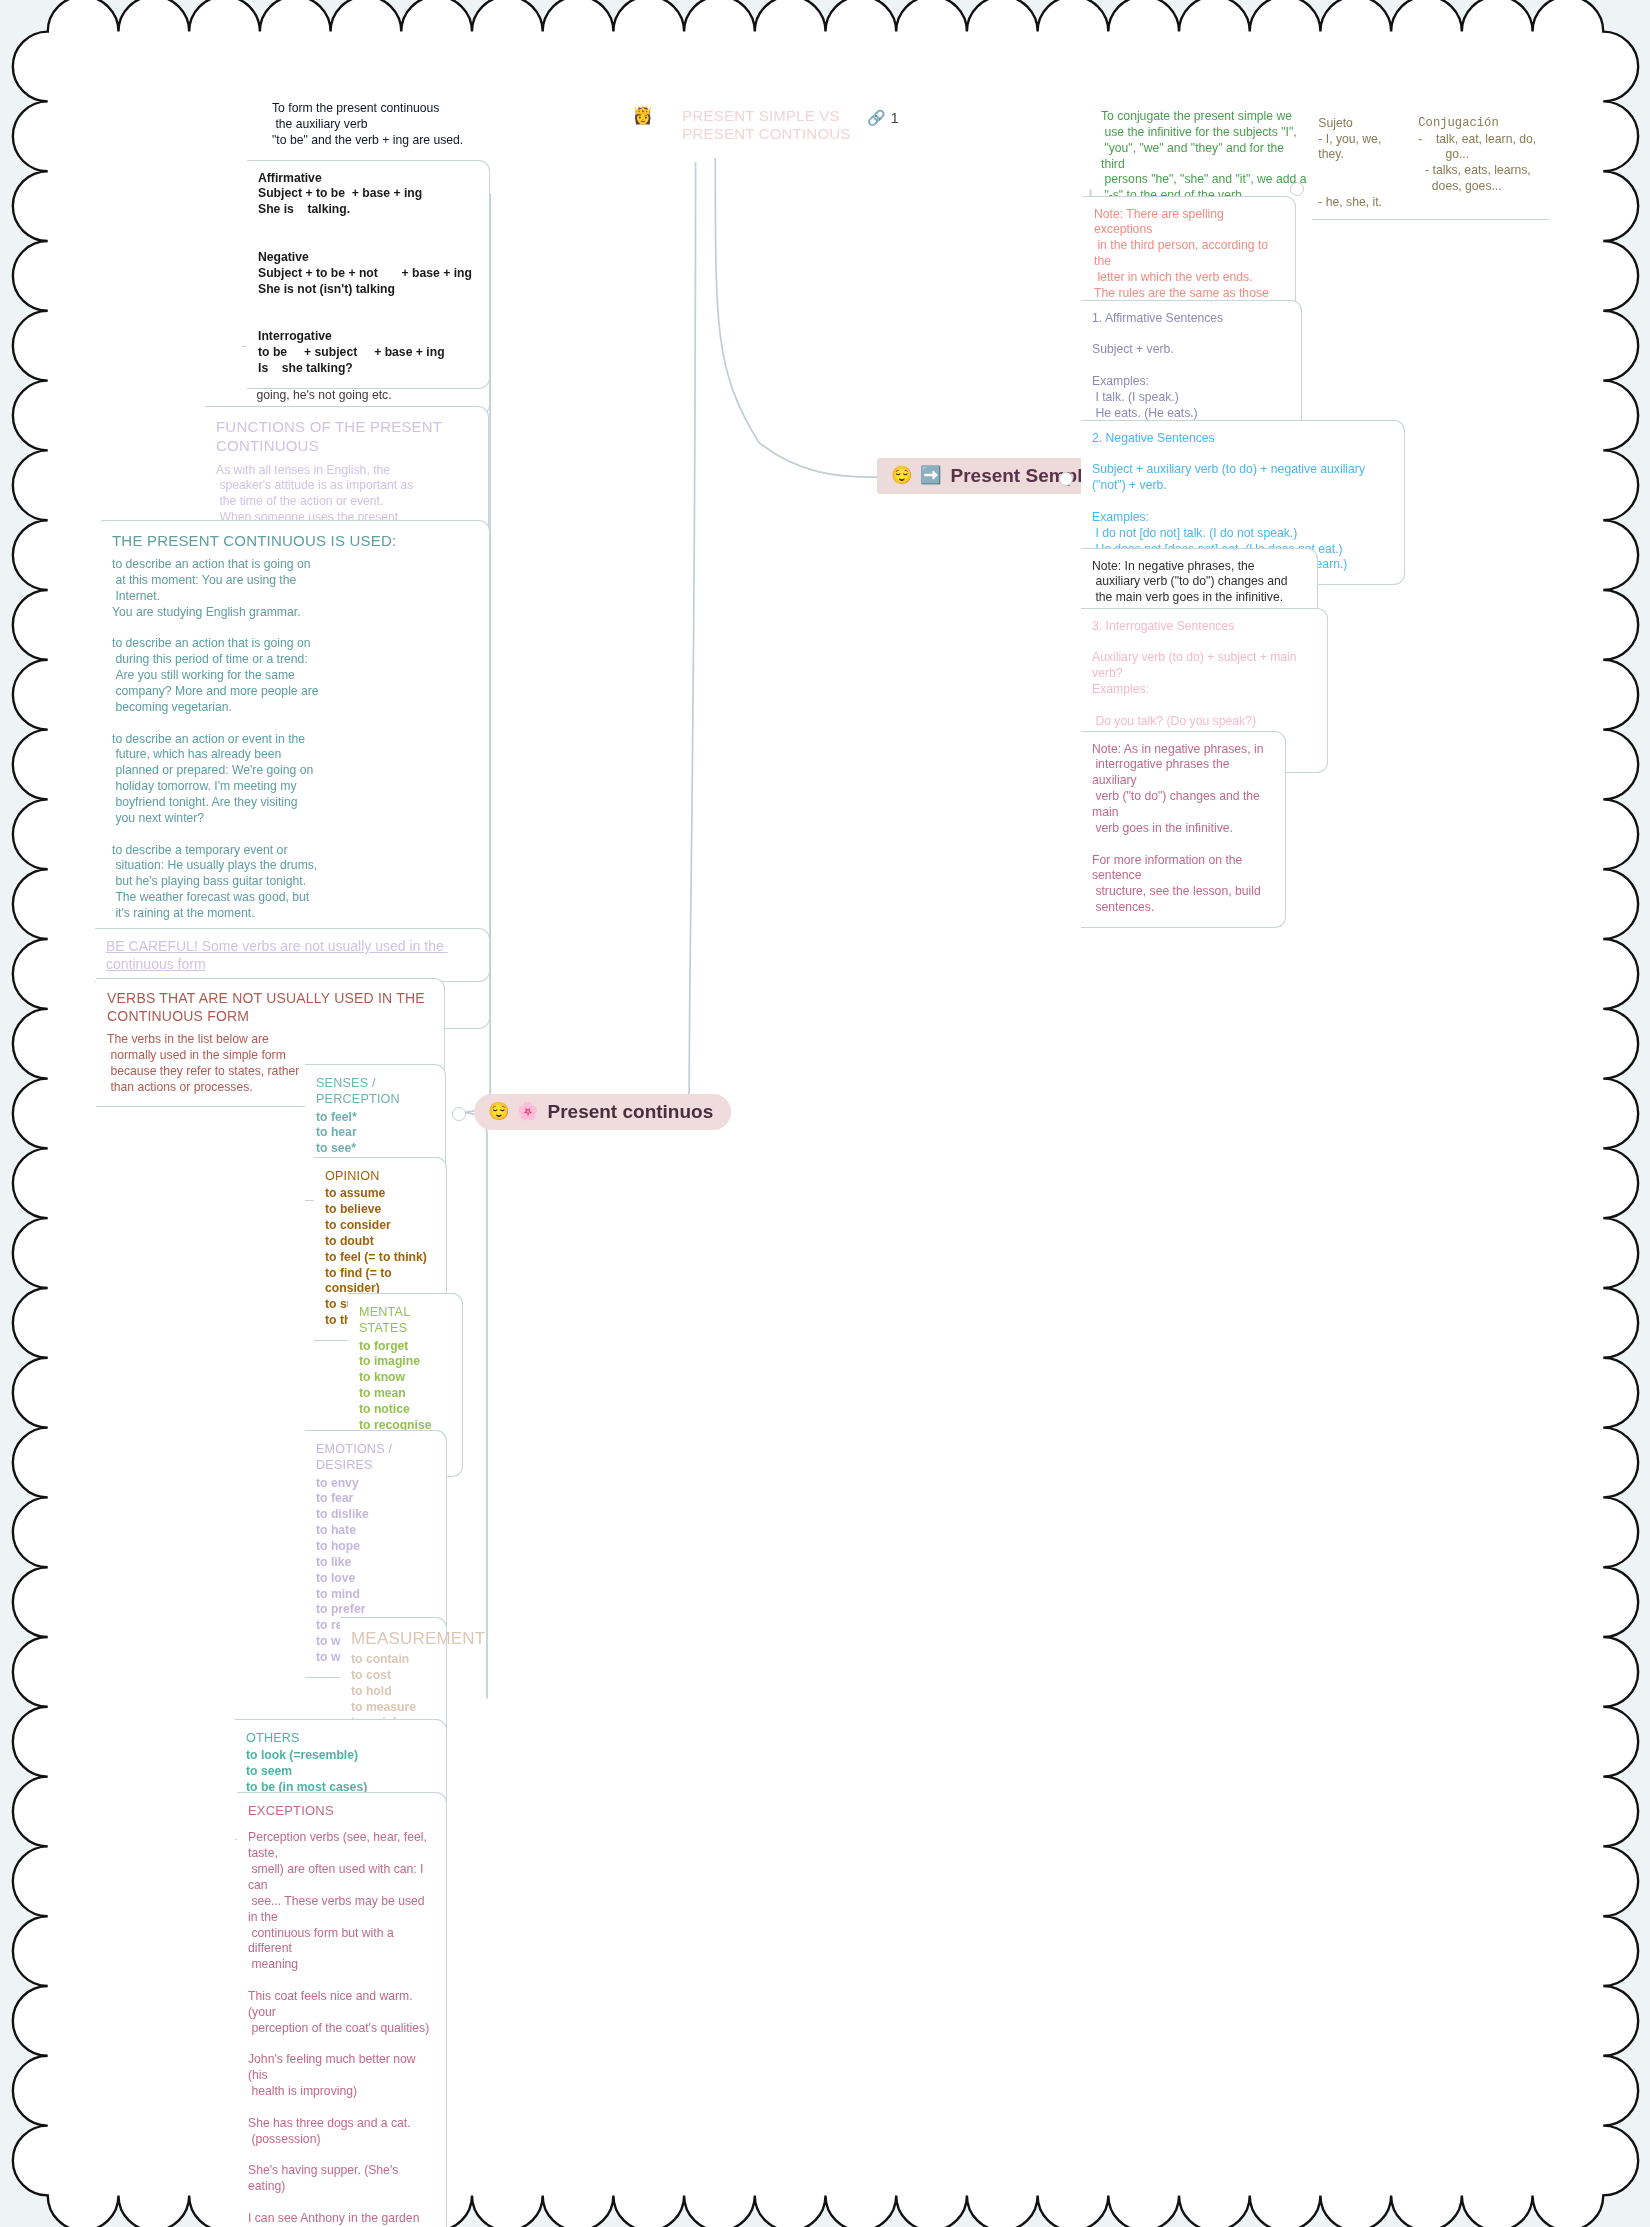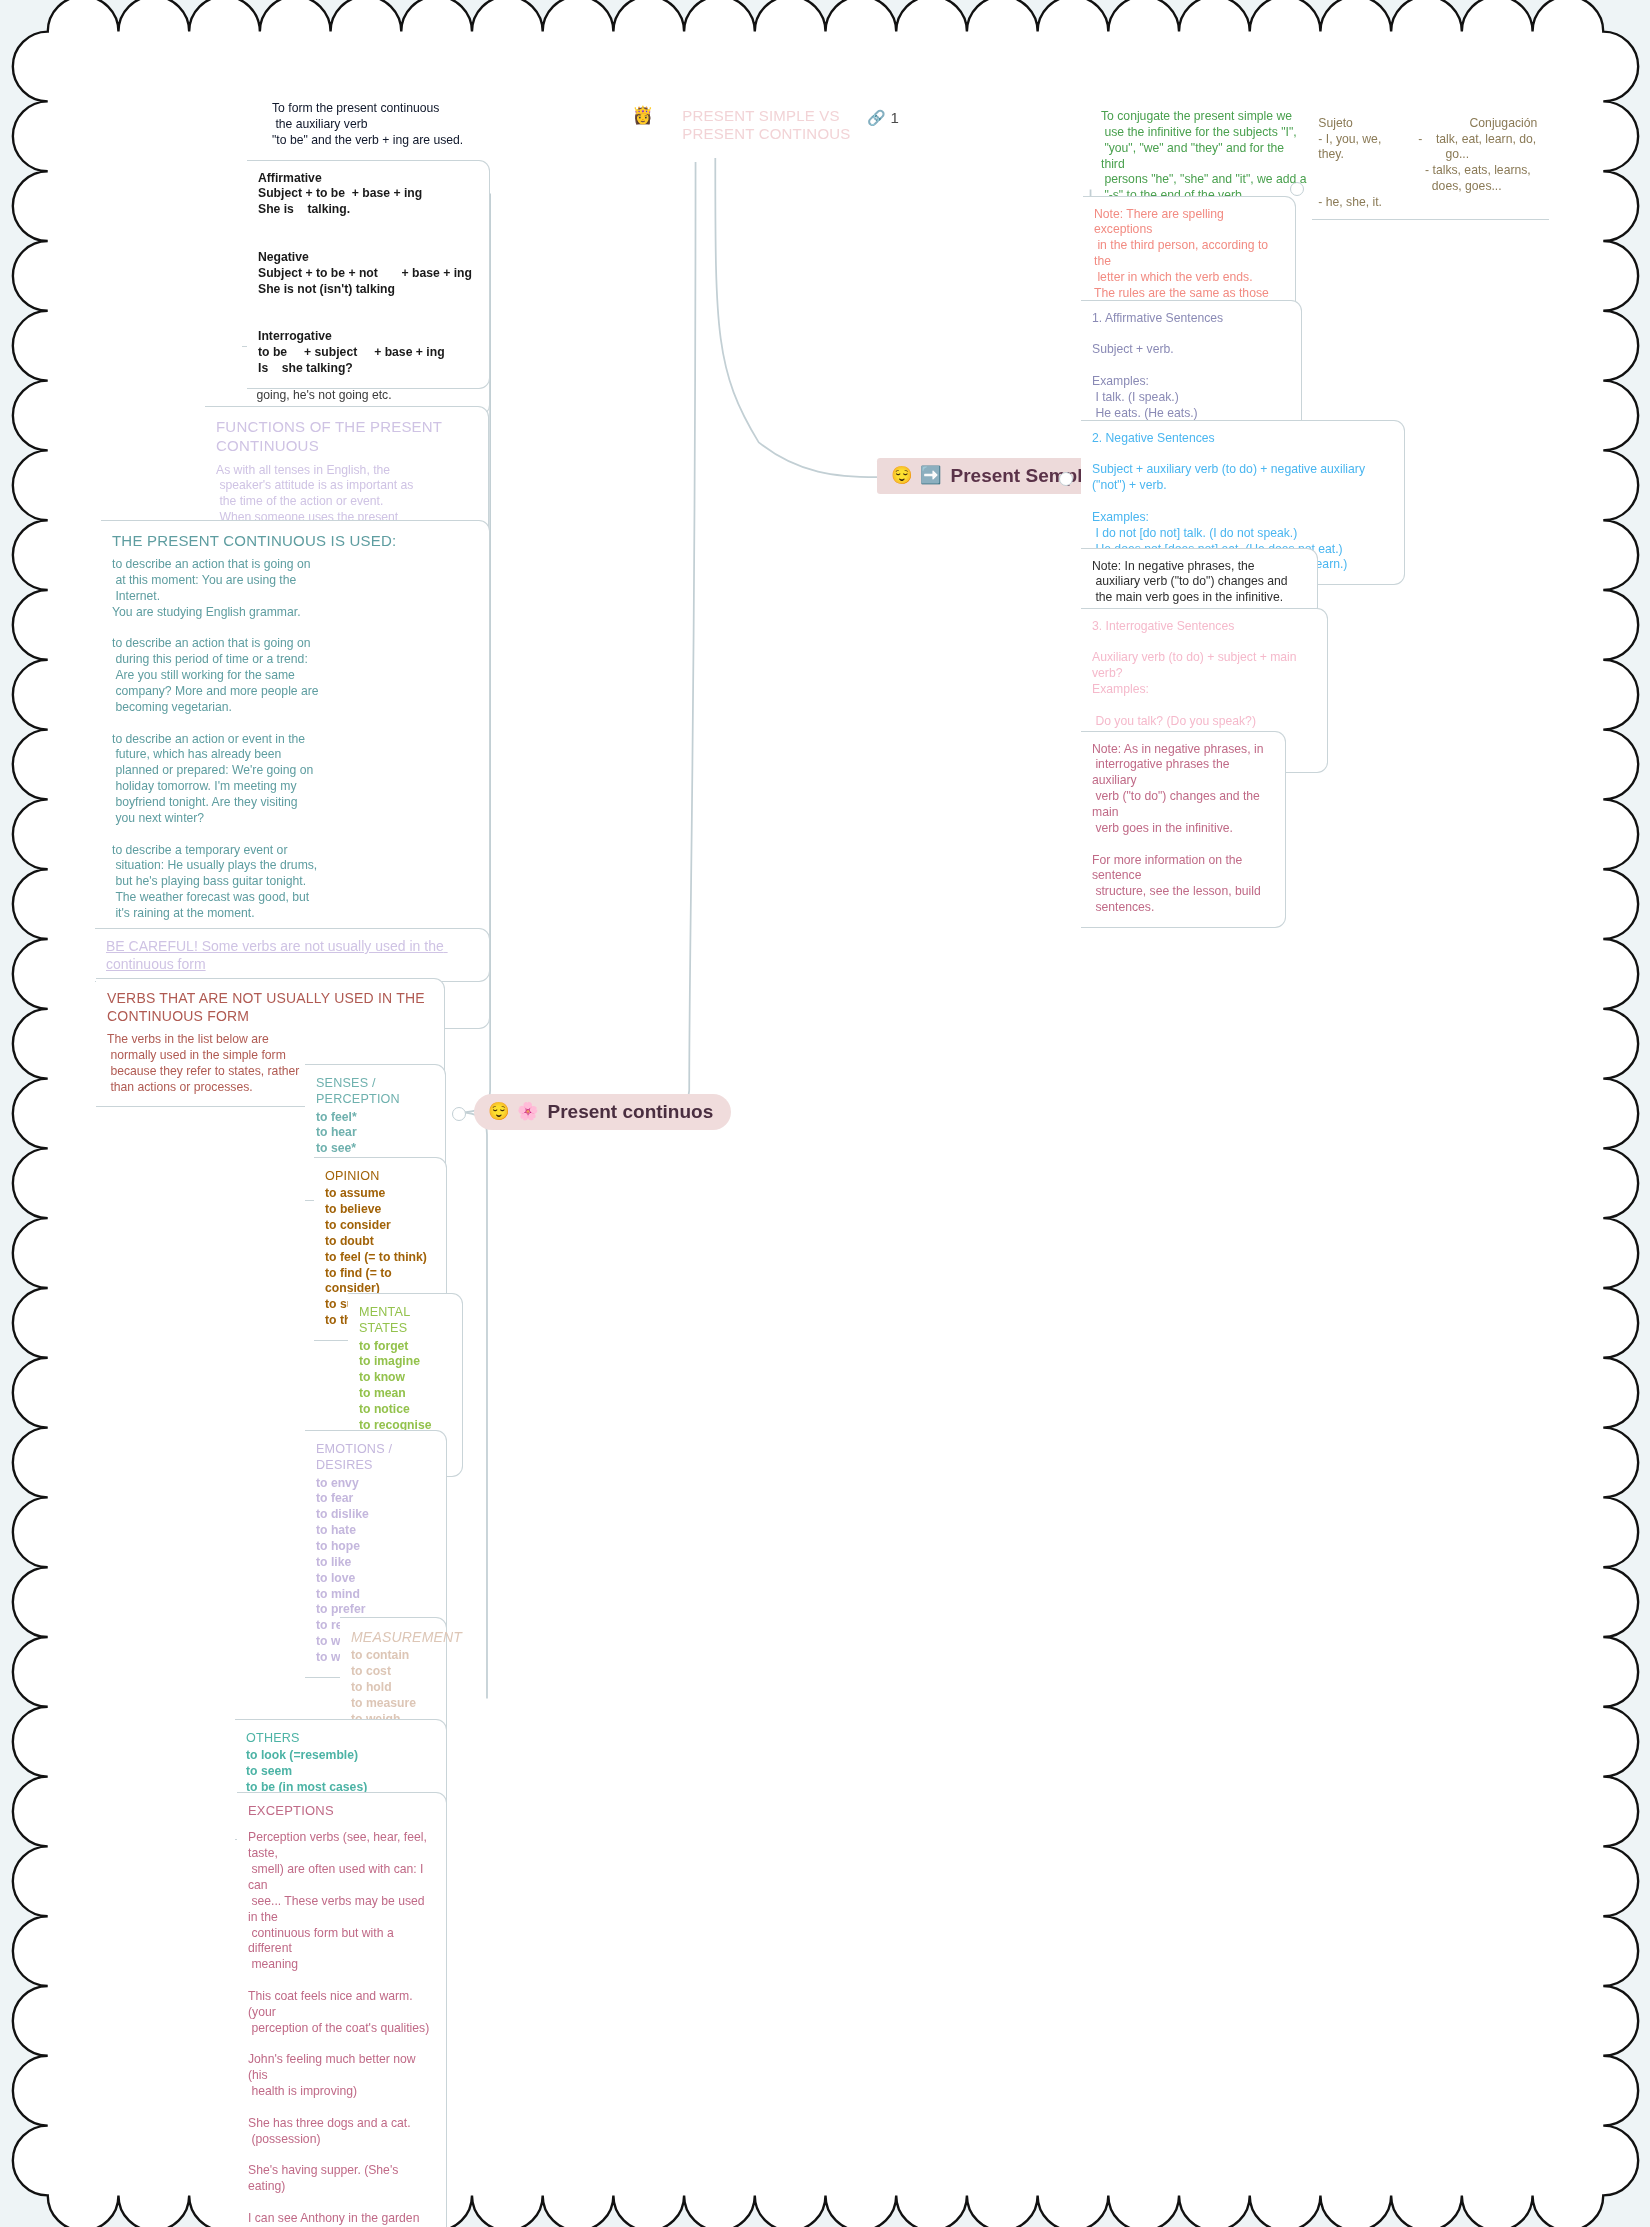--- a/index.html
+++ b/index.html
@@ -244,21 +244,21 @@
 to like
 to love
 to mind
 to prefer
 to regret
 to want
 to wish</div>
   </div>
 
   <div class="branch" style="left: 340px; top: 1617px; width: 107px; color: rgb(221, 198, 182);">
-    <div class="txt title-line" style="font-size:14px;margin-bottom:2.4px;font-style:italic;">MEASUREMENT</div>
+    <div class="txt title-line" style="font-size:17px;margin-bottom:2.4px;">MEASUREMENT</div>
     <div class="txt body-line bold">to contain
 to cost
 to hold
 to measure
 to weigh</div>
   </div>
 
   <div class="branch" style="left: 235px; top: 1719px; width: 212px; color: rgb(76, 179, 165);">
     <div class="txt title-line" style="font-size:12.6px;margin-bottom:2.4px;">OTHERS</div>
     <div class="txt body-line bold">to look (=resemble)
@@ -364,21 +364,21 @@
   <div class="branch underline-only" style="left: 1312px; top: 111px; width: 237px; padding: 4.7px 6.3px 8px; color: rgb(138, 122, 86);">
     <div class="cols">
       <div class="col" style="width:88px;">
         <div>Sujeto</div>
         <div class="txt">- I, you, we, they.
 
 
 - he, she, it.</div>
       </div>
       <div class="col" style="width:119px;">
-        <div style="text-align:right;">Conjugación</div>
+        <div style="text-align:left;font-family:Liberation Mono, monospace;">Conjugación</div>
         <div class="txt">-    talk, eat, learn, do,
         go...
   - talks, eats, learns,
     does, goes...</div>
       </div>
     </div>
   </div>
 
 </div>
 

